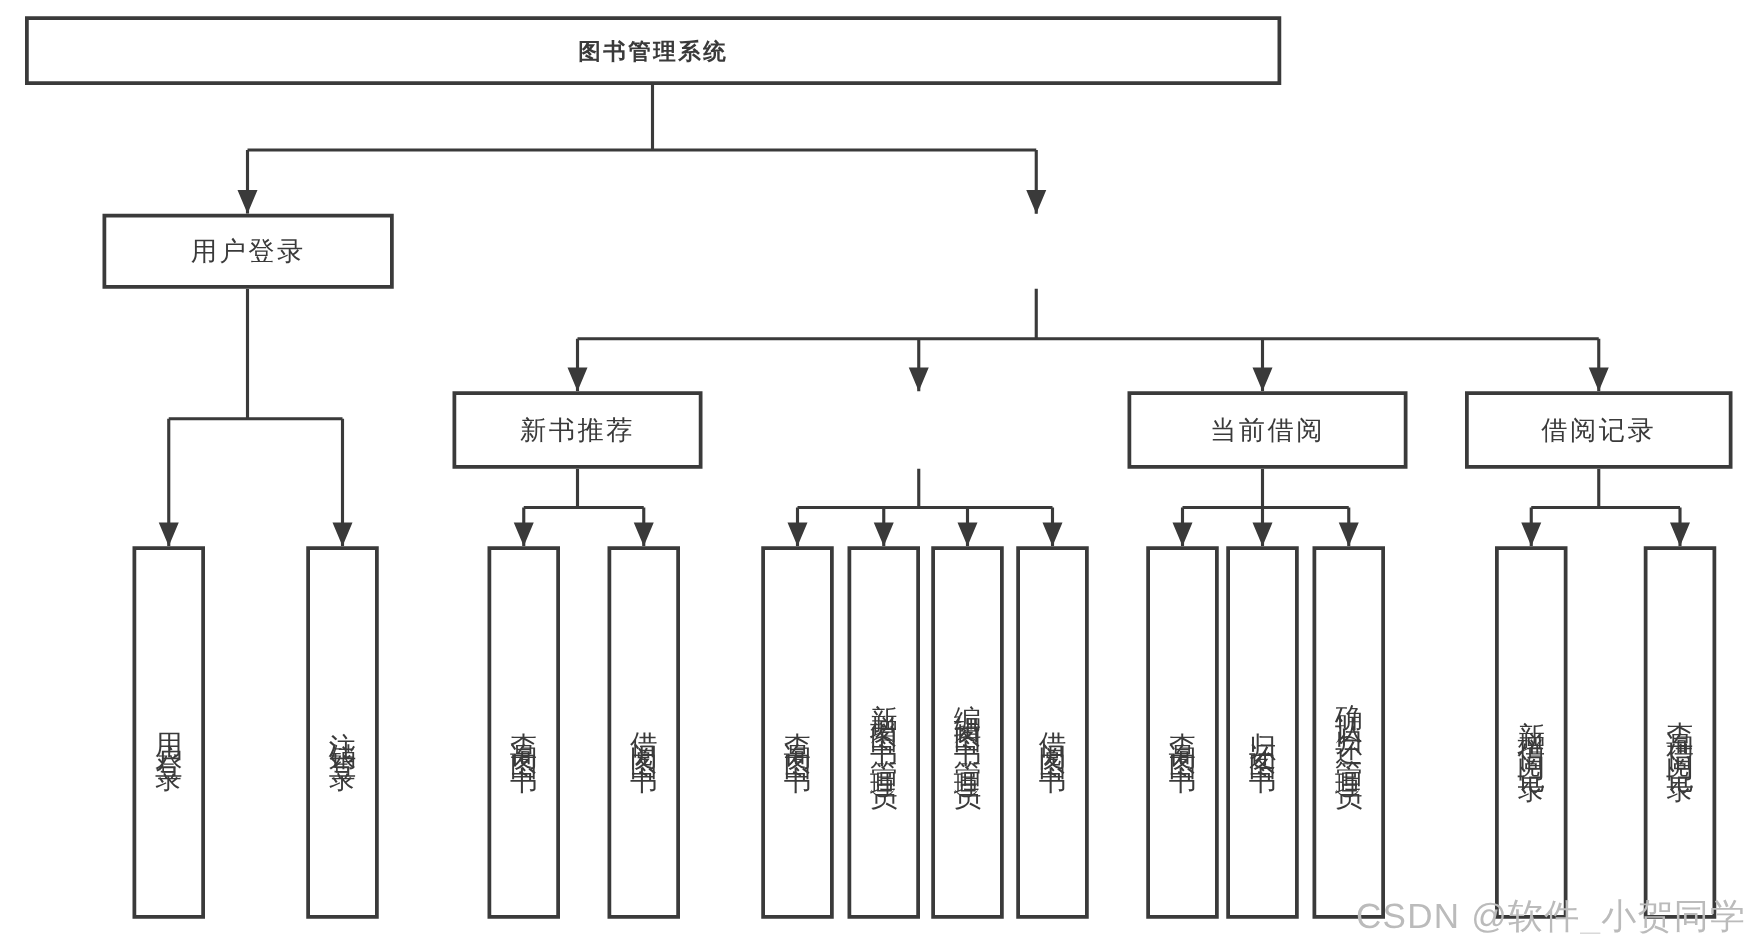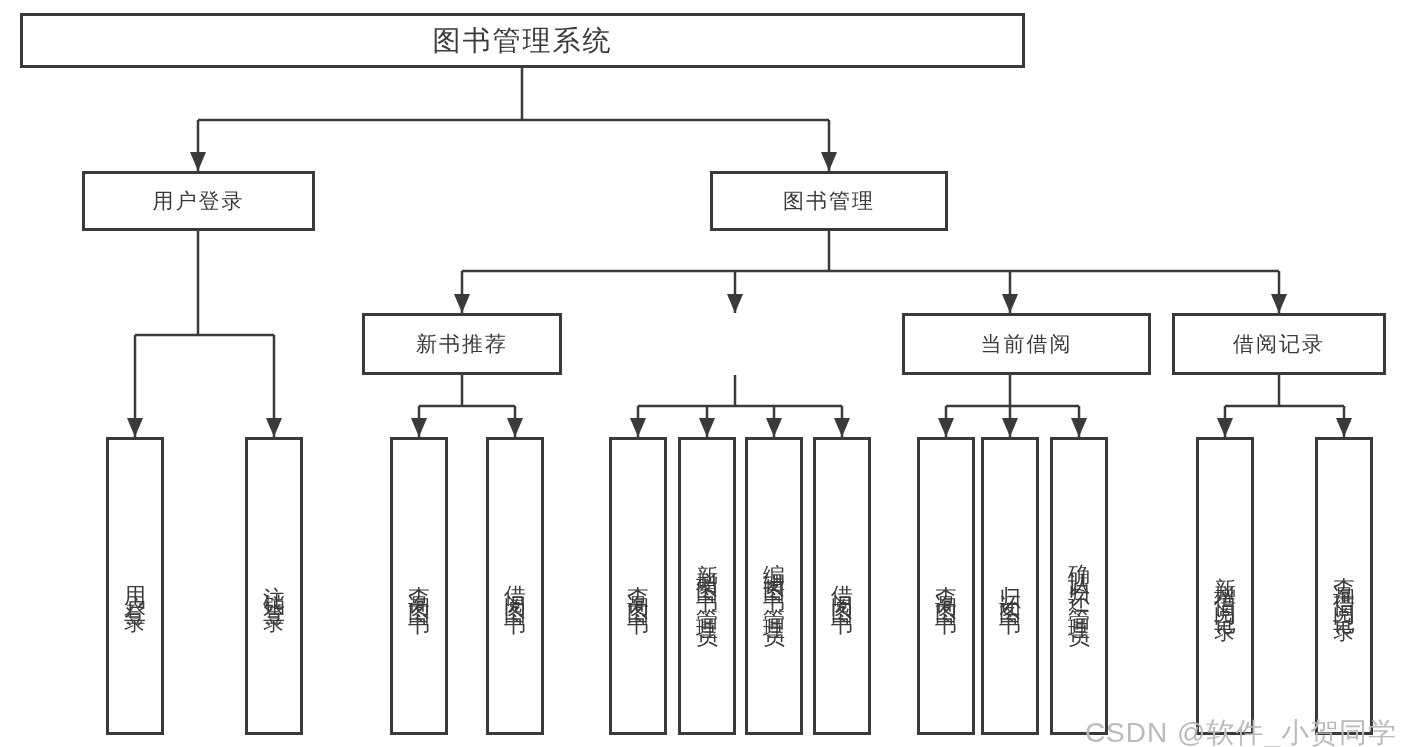--- a/index.html
+++ b/index.html
@@ -21,21 +21,21 @@
   .wires .heads{fill:var(--line);stroke:none;}
   .box{
     position:absolute;
     box-sizing:border-box;
     border:3px solid var(--line);
     background:var(--background);
     display:flex;align-items:center;justify-content:center;
     color:var(--text);
   }
   .h{font-size:21px;letter-spacing:2px;white-space:nowrap;}
-  .root-box{font-size:28px;}
+  .root-box{font-size:18px;font-weight:bold;}
   .v .vtext{
     writing-mode:vertical-rl;
     text-orientation:mixed;
     font-size:22px;
     letter-spacing:9px;
     line-height:1;
   }
   .watermark{
     position:absolute;
     right:8px;top:714px;
@@ -70,28 +70,25 @@
       M1217 418 H1233 L1225 437 Z M1336 418 H1352 L1344 437 Z"></path>
   </svg>
 
   <div class="box h root-box" style="left:20px;top:13px;width:1005px;height:55px;">
     <span>图书管理系统</span>
   </div>
 
   <div class="box h" style="left:82px;top:171px;width:233px;height:60px;">
     <span>用户登录</span>
   </div>
-  <div class="box h" style="left:710px;top:171px;width:238px;height:60px;">
-    <span>图书管理</span>
-  </div>
 
   <div class="box h" style="left:362px;top:313px;width:200px;height:62px;justify-content:center;">
     <span>新书推荐</span>
   </div>
-  <div class="box h" style="left:902px;top:313px;width:249px;height:62px;justify-content:center;">
+  <div class="box h" style="left:902px;top:313px;width:224px;height:62px;justify-content:center;">
     <span>当前借阅</span>
   </div>
   <div class="box h" style="left:1172px;top:313px;width:214px;height:62px;">
     <span>借阅记录</span>
   </div>
 
   <div class="box v" style="left:106px;top:437px;width:58px;height:298px;">
     <span class="vtext">用户登录</span>
   </div>
   <div class="box v" style="left:245px;top:437px;width:58px;height:298px;">

